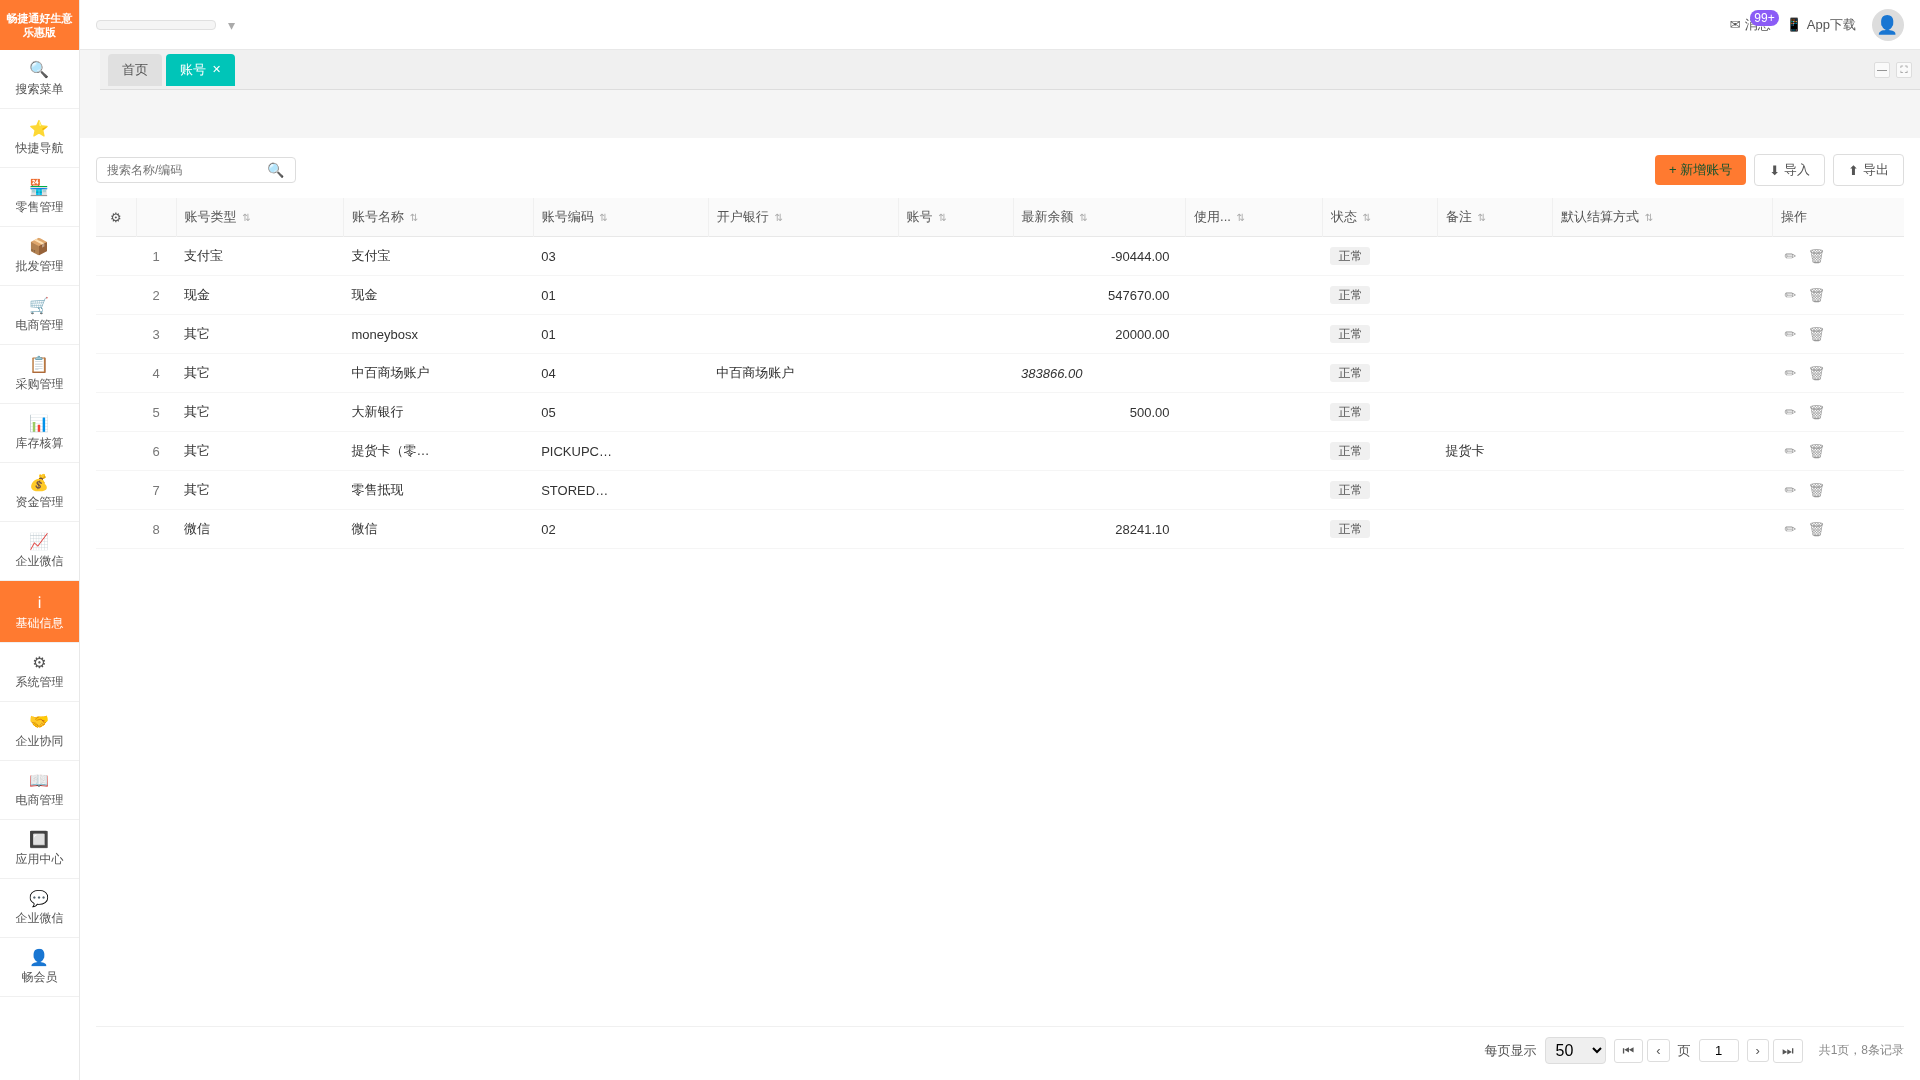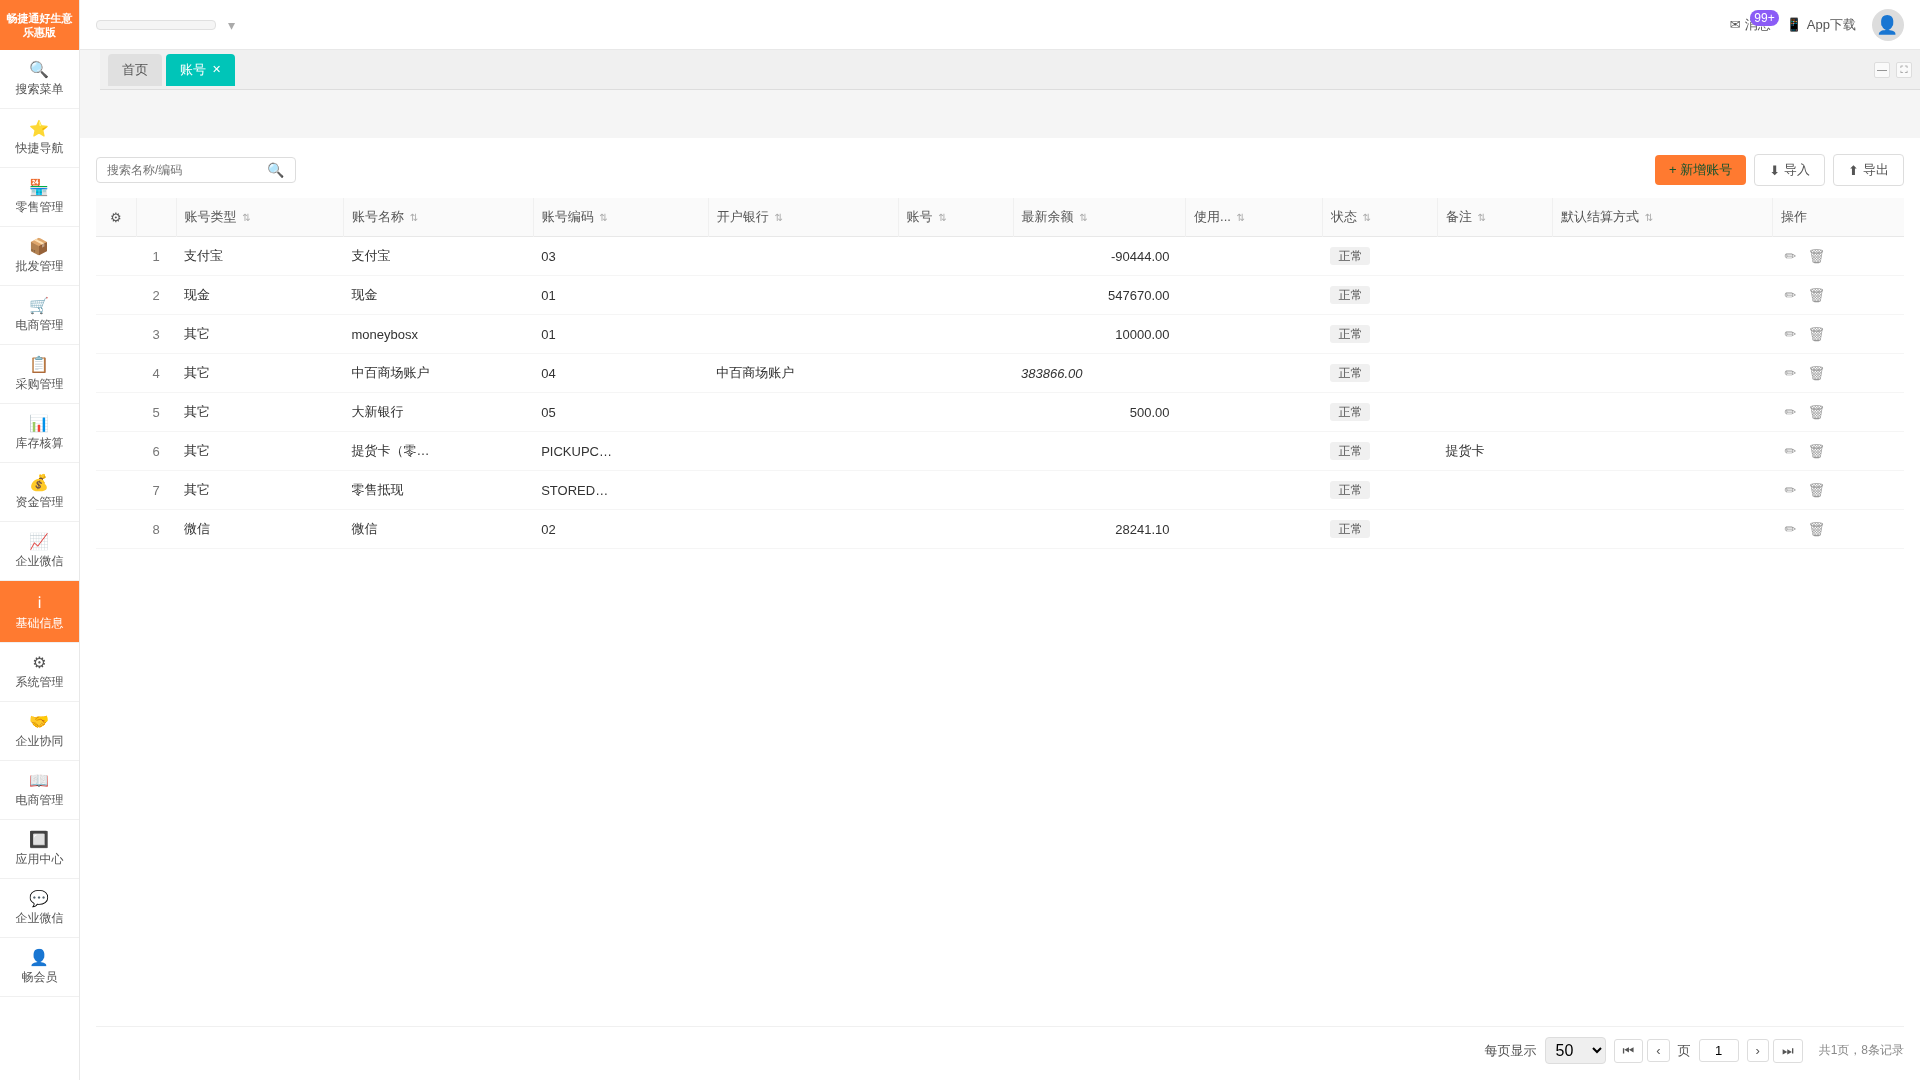--- a/index.html
+++ b/index.html
@@ -379,21 +379,21 @@
     </td>
   </tr>
             <tr>
     <td class="num-col"></td>
     <td class="num-col">3</td>
     <td>其它</td>
     <td>moneybosx</td>
     <td>01</td>
     <td></td>
     <td></td>
-    <td style="text-align:right; padding-right:16px;">10000.00</td>
+    <td style="text-align:right; padding-right:16px;">20000.00</td>
     <td></td>
     <td><span class="status-badge">正常</span></td>
     <td></td>
     <td></td>
     <td>
       <button class="action-btn">✏</button>
       <button class="action-btn">🗑</button>
     </td>
   </tr>
             <tr>

